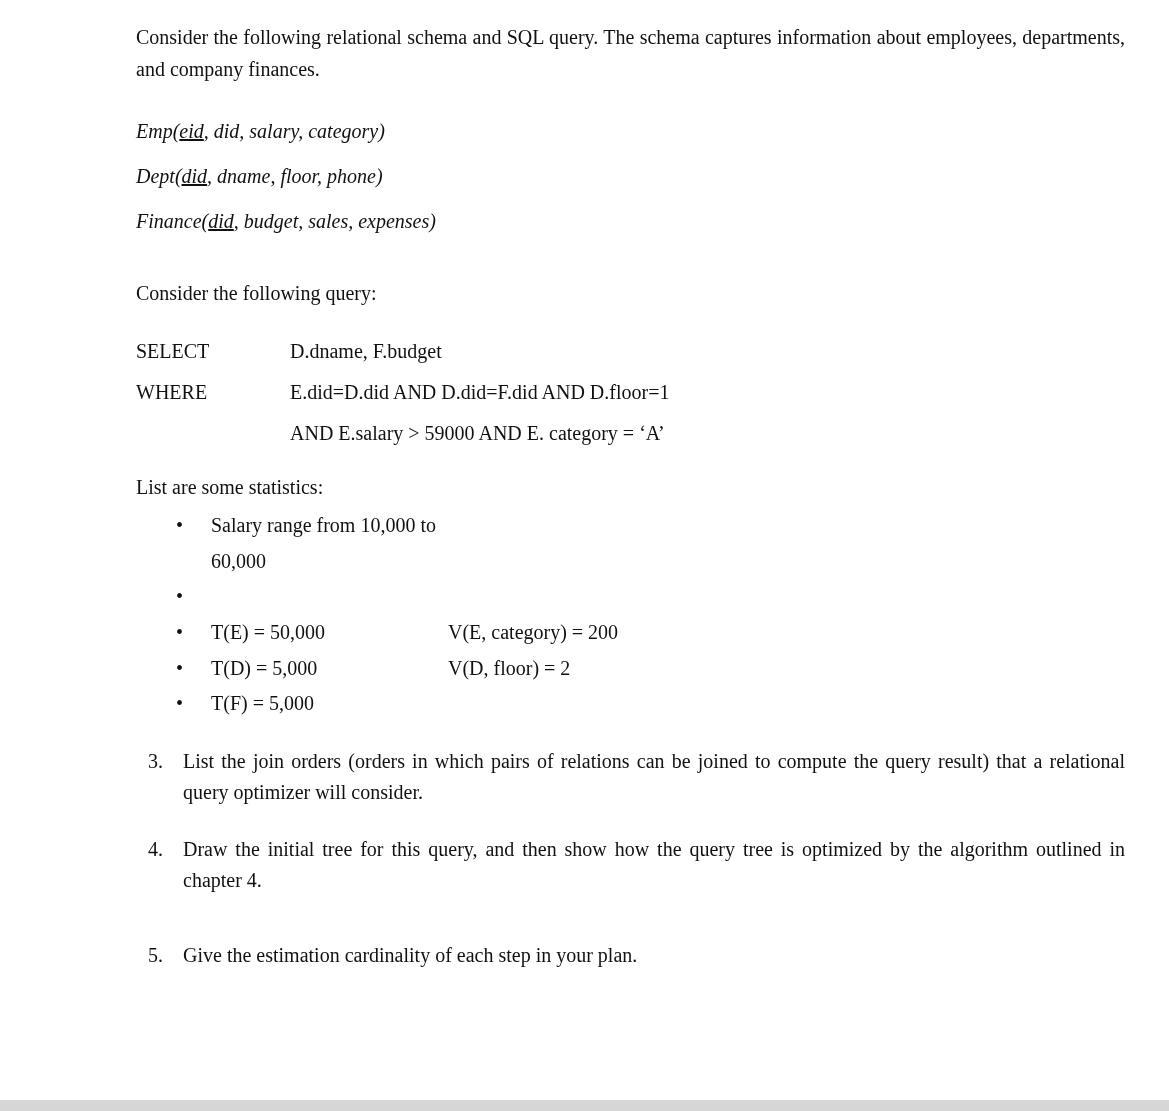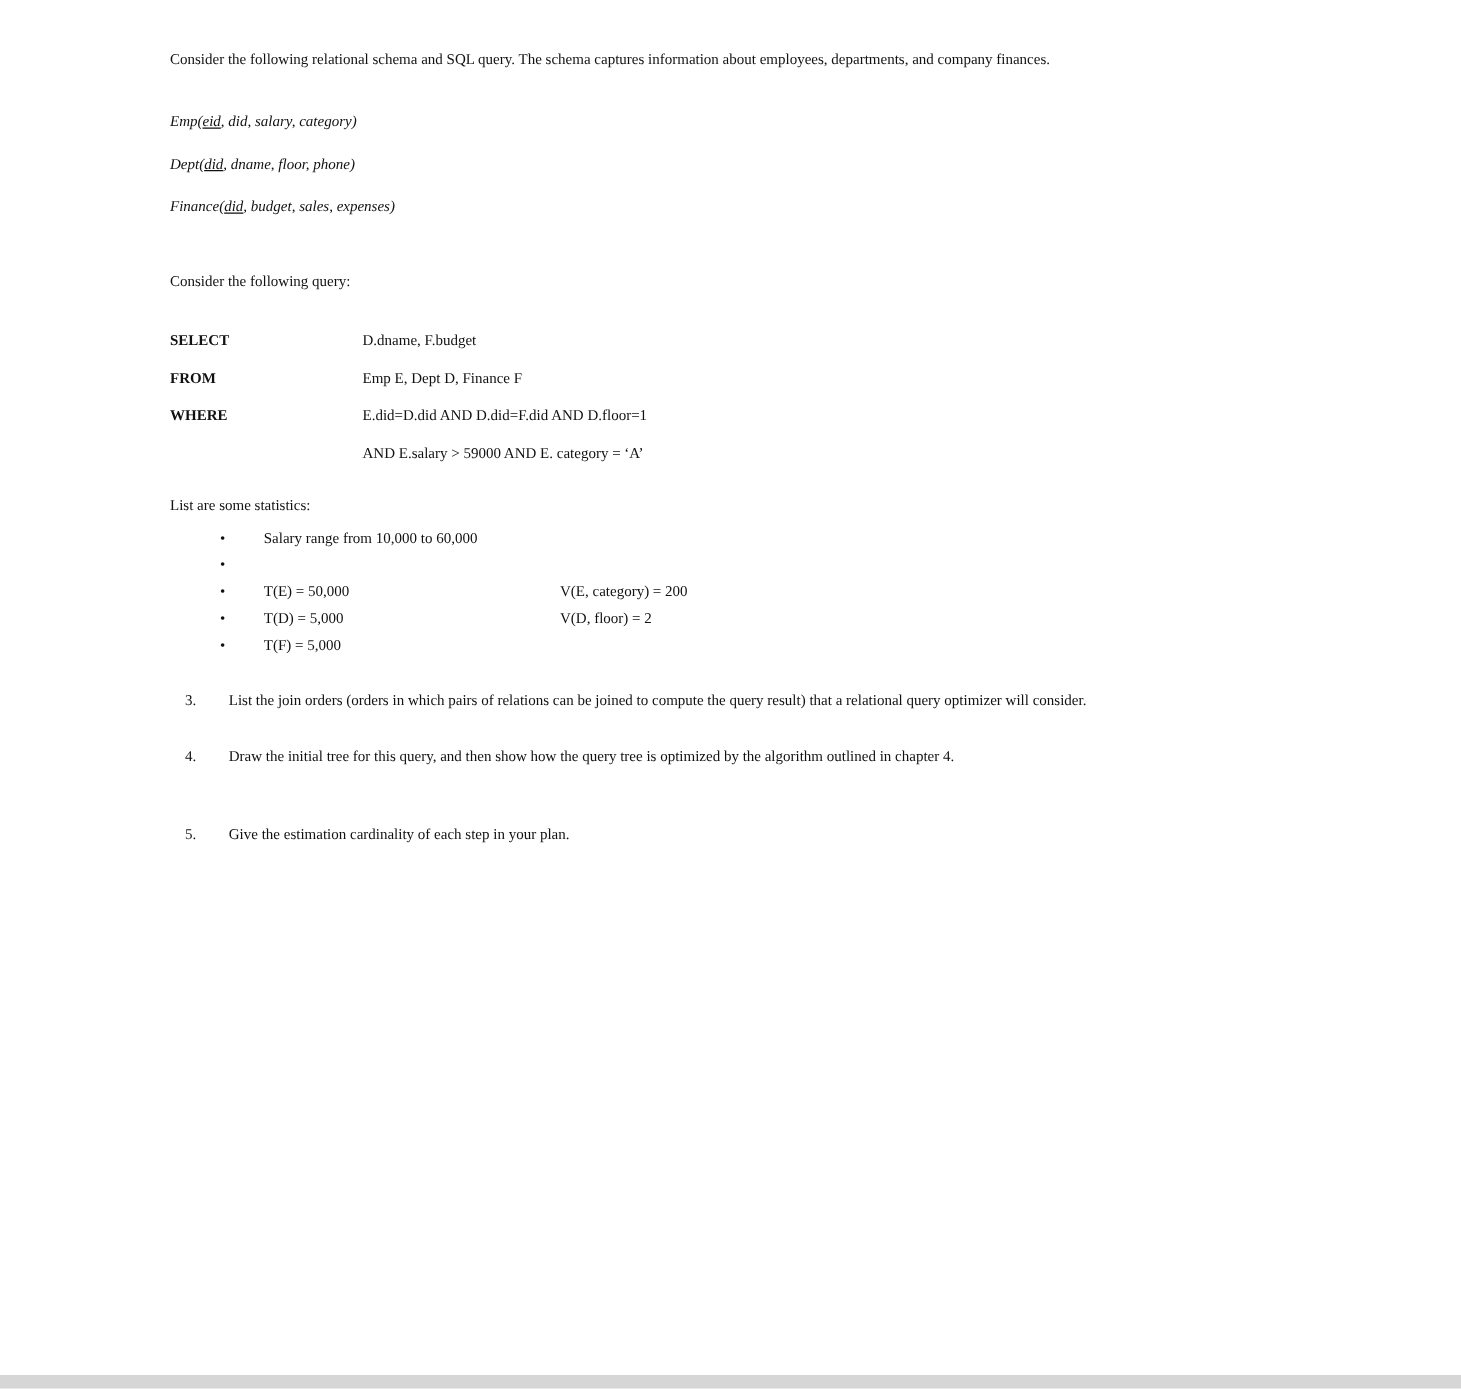--- a/index.html
+++ b/index.html
@@ -2,31 +2,31 @@
 <html><head>
 <meta charset="utf-8">
 <style>
   html, body { margin: 0; padding: 0; background: #ffffff; }
   body {
     width: 1169px; height: 1111px;
     position: relative; overflow: hidden;
     font-family: "Liberation Serif", "DejaVu Serif", serif;
     color: #111111;
   }
-  .page { padding: 22px 44px 0 136px; font-size: 12px; margin-top: 16px; }
+  .page { padding: 22px 44px 0 136px; font-size: 20px; }
 
   .intro { text-align: justify; line-height: 1.58; margin: 0 0 32px 0; }
 
   .schema-line { margin: 0 0 17px 0; line-height: 1.4; font-style: italic; }
   .u { text-decoration: underline; }
 
   .query-intro { margin: 44px 0 30px 0; line-height: 1.4; }
 
   .sql-row { display: flex; margin-bottom: 13px; line-height: 1.4; }
-  .sql-kw { flex: 0 0 154px; font-weight: bold; }
+  .sql-kw { flex: 0 0 154px; }
   .sql-clause { flex: 1; }
 
   .stats-intro { margin: 26px 0 7px 0; line-height: 1.4; }
 
   .bullet { display: flex; padding-left: 40px; line-height: 1.78; }
   .bullet .marker { flex: 0 0 35px; }
   .bullet .c1 { flex: 0 0 237px; font-family: Liberation Serif, serif; }
   .bullet .c2 { flex: 1; }
 
   .questions { margin-top: 24px; }
@@ -52,24 +52,20 @@
   <div class="schema-line"><span>Dept(</span><span class="u">did</span><span>, dname, floor, phone)</span></div>
 
   <div class="schema-line"><span>Finance(</span><span class="u">did</span><span>, budget, sales, expenses)</span></div>
 
   <p class="query-intro">Consider the following query:</p>
 
   <div class="sql-block">
     <div class="sql-row">
       <span class="sql-kw">SELECT</span>
       <span class="sql-clause">D.dname, F.budget</span>
-    </div>
-    <div class="sql-row">
-      <span class="sql-kw">FROM</span>
-      <span class="sql-clause">Emp E, Dept D, Finance F</span>
     </div>
     <div class="sql-row">
       <span class="sql-kw">WHERE</span>
       <span class="sql-clause">E.did=D.did AND D.did=F.did AND D.floor=1</span>
     </div>
     <div class="sql-row">
       <span class="sql-kw"></span>
       <span class="sql-clause">AND E.salary &gt; 59000 AND E. category = ‘A’</span>
     </div>
   </div>

